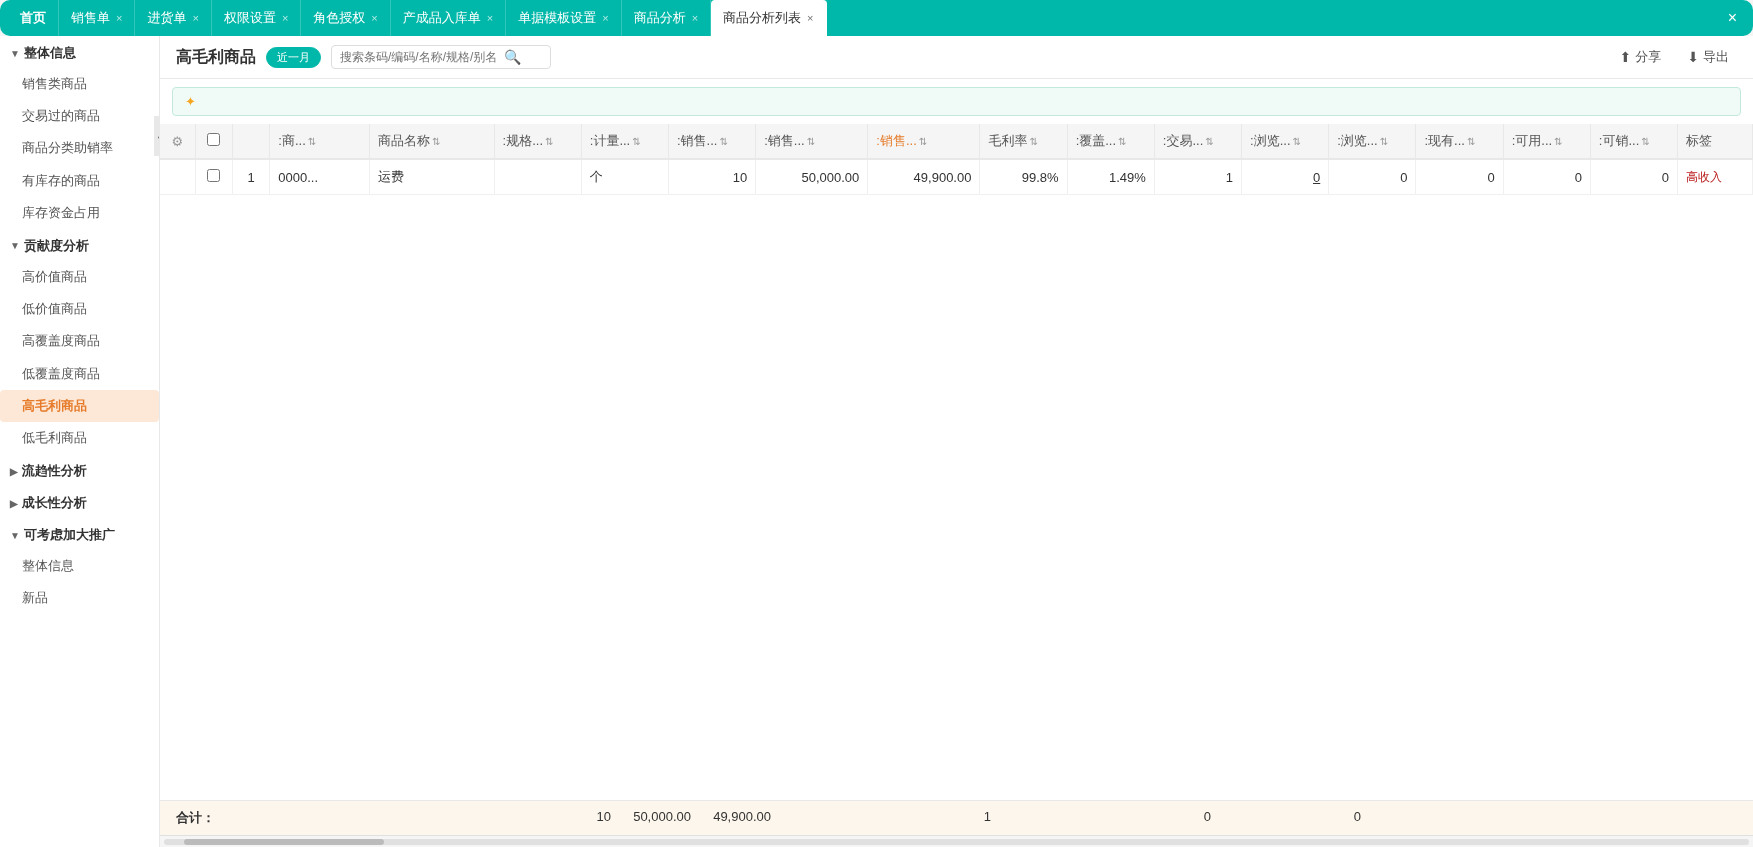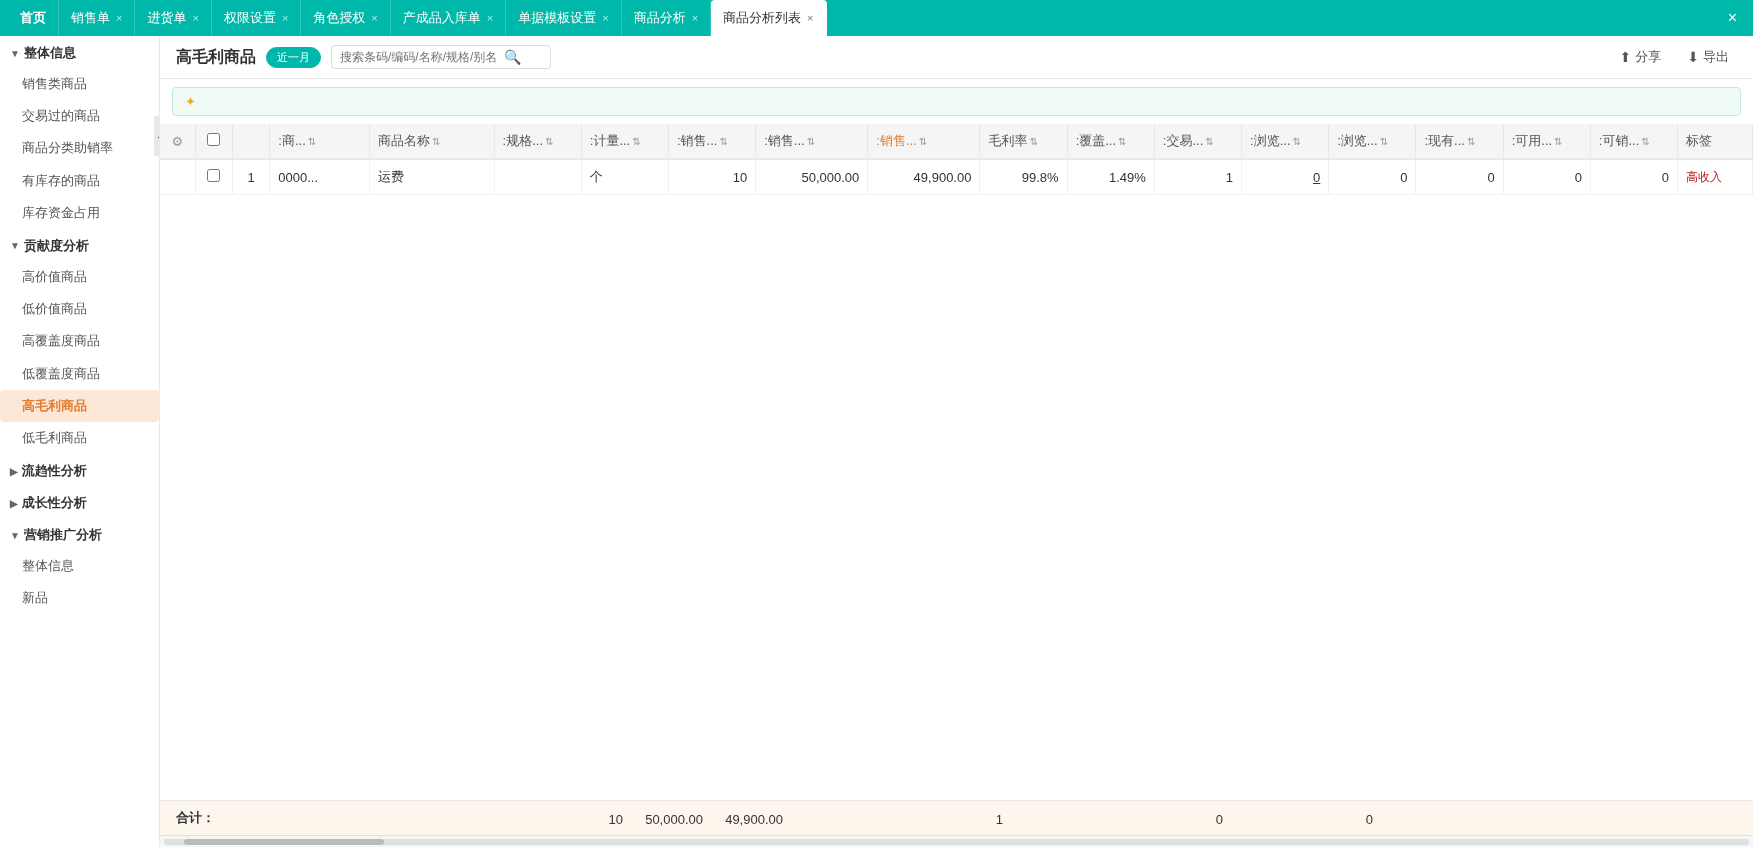--- a/index.html
+++ b/index.html
@@ -7,20 +7,21 @@
 
     
     .top-nav {
       display: flex;
       align-items: center;
       background: #00b8a9;
       height: 36px;
       padding: 17px 8px;
       color: #fff;
       user-select: none;
+      border-radius: 10px;
     }
     .nav-tab {
       display: flex;
       align-items: center;
       padding: 0 12px;
       height: 36px;
       cursor: pointer;
       font-size: 13px;
       color: #fff;
       white-space: nowrap;
@@ -225,25 +226,25 @@
     .tag-high { color: #b91c1c; font-size: 12px; }
     .col-num { text-align: right; }
     .col-center { text-align: center; }
 
     
     .footer-bar {
       background: #fdf6ec;
       border-top: 1px solid #e8e8e8;
       padding: 8px 16px;
       display: flex;
-      align-items: flex-end;
+      align-items: flex-start;
       font-size: 12px;
       color: #333;
       flex-shrink: 0;
-      gap: 12px;
+      gap: 0;
     }
     .footer-label { margin-right: 20px; font-weight: bold; }
     .footer-cells {
       display: flex;
       flex: 1;
       gap: 0;
     }
     .footer-cell {
       padding: 0 8px;
       min-width: 80px;
@@ -375,21 +376,21 @@
       <span>流趋性分析</span>
     </div>
 
     <div class="sidebar-section-header">
       <span class="arrow">▶</span>
       <span>成长性分析</span>
     </div>
 
     <div class="sidebar-section-header">
       <span class="arrow">▼</span>
-      <span>营销推广分析</span>
+      <span>可考虑加大推广</span>
     </div>
     <div class="sidebar-item">
       <span>整体信息</span>
     </div>
     <div class="sidebar-item">
       <span>新品</span>
     </div>
   </div>
 
   <div class="content-area">

